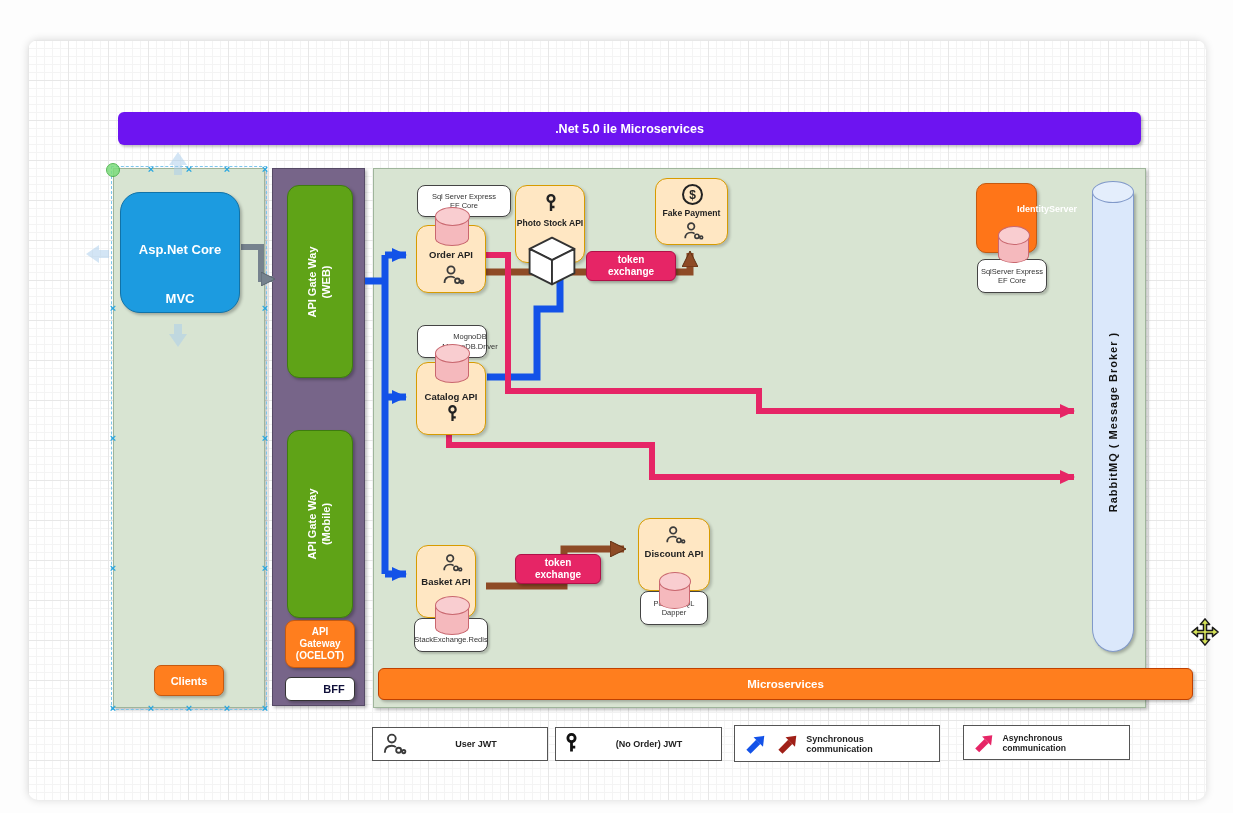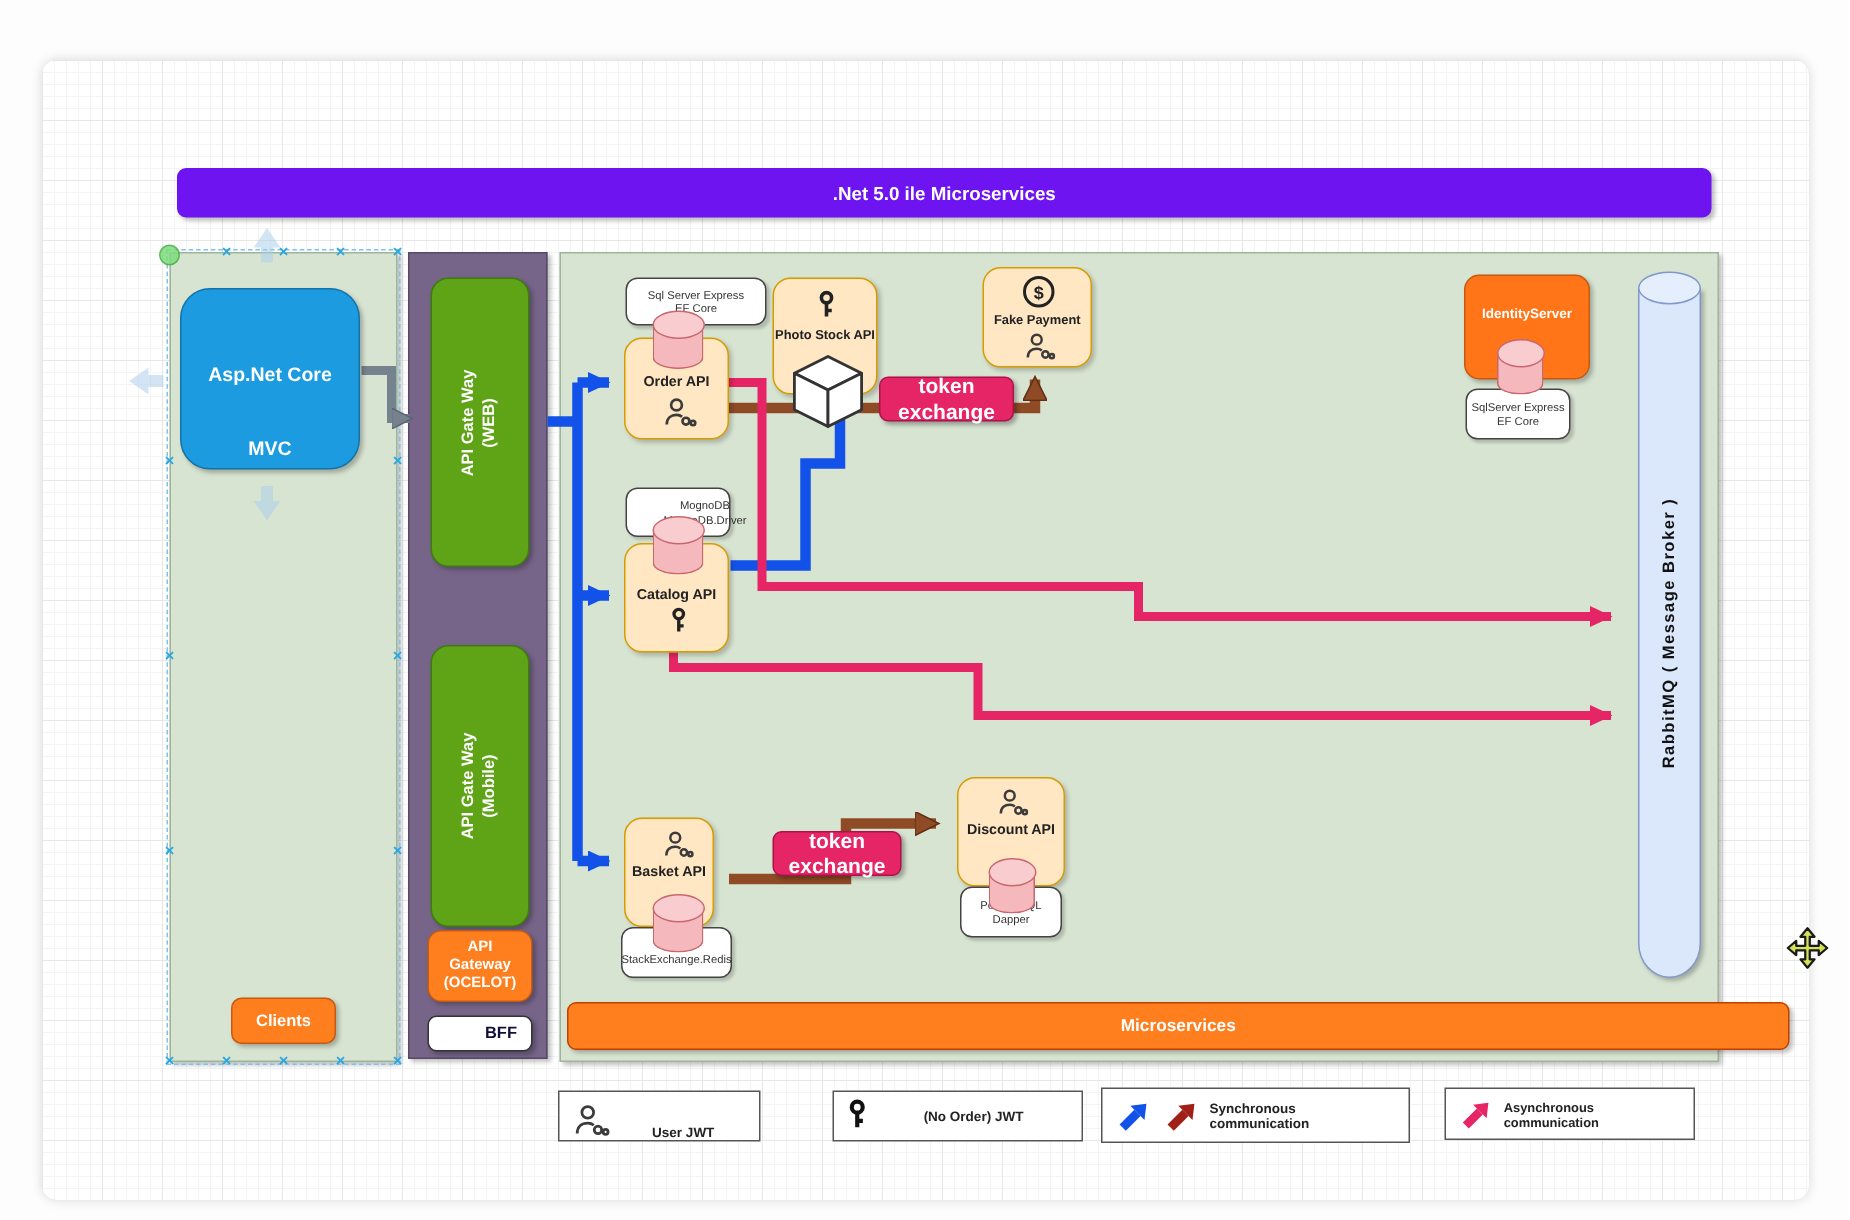--- a/index.html
+++ b/index.html
@@ -42,25 +42,25 @@
   .svc { position:absolute; background:#ffe7c3; border:1.5px solid #d79b00; border-radius:12px; box-shadow:2px 2px 3px rgba(0,0,0,.2); }
   .svc-label { position:absolute; width:100%; text-align:center; font-weight:bold; font-size:9.5px; color:#222; }
   .lbl { position:absolute; background:#fff; border:1.5px solid #444; border-radius:8px; font-size:7.5px; color:#333;
     text-align:center; display:flex; align-items:center; justify-content:center; line-height:1.25; box-shadow:2px 2px 2px rgba(0,0,0,.18); }
 
   .cyl { position:absolute; background:#f5b9bd; border:1.5px solid #c9676f; border-top:none; border-radius:0 0 50% 50%/0 0 26% 26%; }
   .cyl::before { content:""; position:absolute; left:-1.5px; right:-1.5px; top:-9px; height:17px; background:#f9cdd0;
     border:1.5px solid #c9676f; border-radius:50%; }
 
   .token { position:absolute; background:#e62566; border:1px solid #b01048; border-radius:6px; color:#fff; font-weight:bold;
-    font-size:14px; text-align:center; display:flex; align-items:center; justify-content:center; line-height:1.25;
+    font-size:10px; text-align:center; display:flex; align-items:center; justify-content:center; line-height:1.25;
     box-shadow:2px 2px 3px rgba(0,0,0,.3); }
 
-  .identity-box { left:948px; top:143px; width:84px; height:70px; background:#ff7518; border:1px solid #c55a11; border-radius:10px;
-    box-shadow:2px 2px 3px rgba(0,0,0,.25); }
+  .identity-box { left:948px; top:143px; width:61px; height:70px; background:#ff7518; border:1px solid #c55a11; border-radius:10px;
+    box-shadow:2px 2px 3px rgba(0,0,0,.25);padding-left:40px; }
   .identity-label { position:absolute; width:100%; top:20px; text-align:center; color:#fff; font-weight:bold; font-size:9px; }
 
   .broker-body { left:1064px; top:152px; width:42px; height:460px; background:#dbe8fb; border:1.5px solid #8099c9; border-top:none;
     border-radius:0 0 50% 50%/0 0 5% 5%; }
   .broker-top { left:1064px; top:141px; width:42px; height:22px; background:#e4eefc; border:1.5px solid #8099c9; border-radius:50%; }
   .broker-text { position:absolute; left:50%; top:50%; transform:translate(-50%,-50%) rotate(-90deg); width:440px; text-align:center;
     font-weight:bold; font-size:11px; color:#111; letter-spacing:1px; }
 
   .micro-banner { left:350px; top:628px; width:815px; height:32px; background:#ff7e1e; border:1px solid #c04000; border-radius:6px;
     color:#fff; font-weight:bold; font-size:11.5px; display:flex; align-items:center; justify-content:center; }
@@ -281,21 +281,21 @@
 
     <div class="abs broker-body shadow">
       <div class="broker-text pre">RabbitMQ ( Message Broker )</div>
     </div>
     <div class="abs broker-top"></div>
 
     <div class="abs micro-banner shadow">
       <span>Microservices</span>
     </div>
 
-    <div class="legend-box" style="left:344px;top:687px;width:135px;height:34px;align-items:flex-end;">
+    <div class="legend-box" style="left:344px;top:687px;width:176px;height:34px;">
       <svg width="26" height="26" viewBox="0 0 24 24">
         <g fill="none" stroke="#3b3b3b" stroke-width="1.7">
           <circle cx="10" cy="7" r="3.6"></circle>
           <path d="M3.5,20 C3.5,15.5 6.5,13.6 10,13.6 C11.6,13.6 12.8,14.1 13.7,14.9"></path>
           <circle cx="16.3" cy="17.8" r="2.3"></circle>
             <circle cx="21" cy="19" r="1.5"></circle>
             <path d="M18.4,18.3 L19.6,18.7"></path>
         </g>
       </svg>
       <span class="legend-text-center">User  JWT</span>

